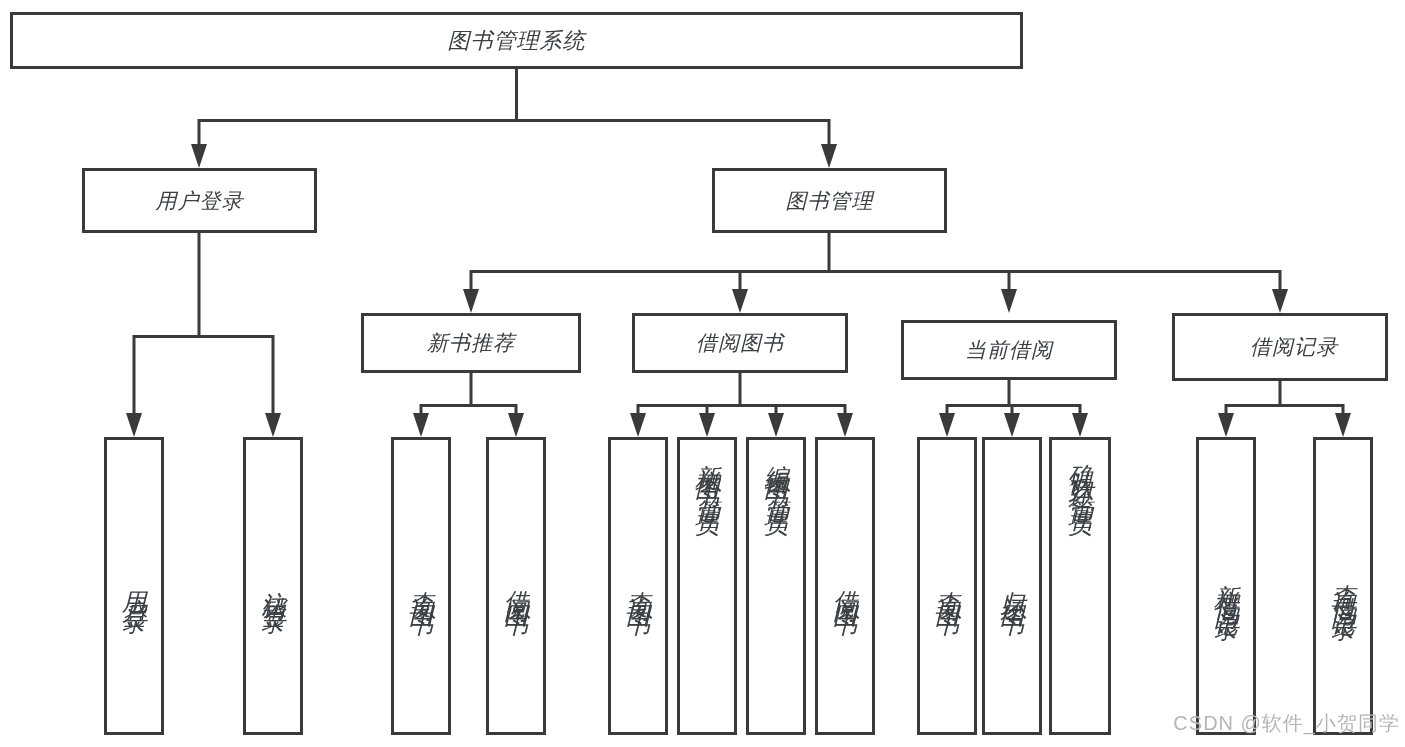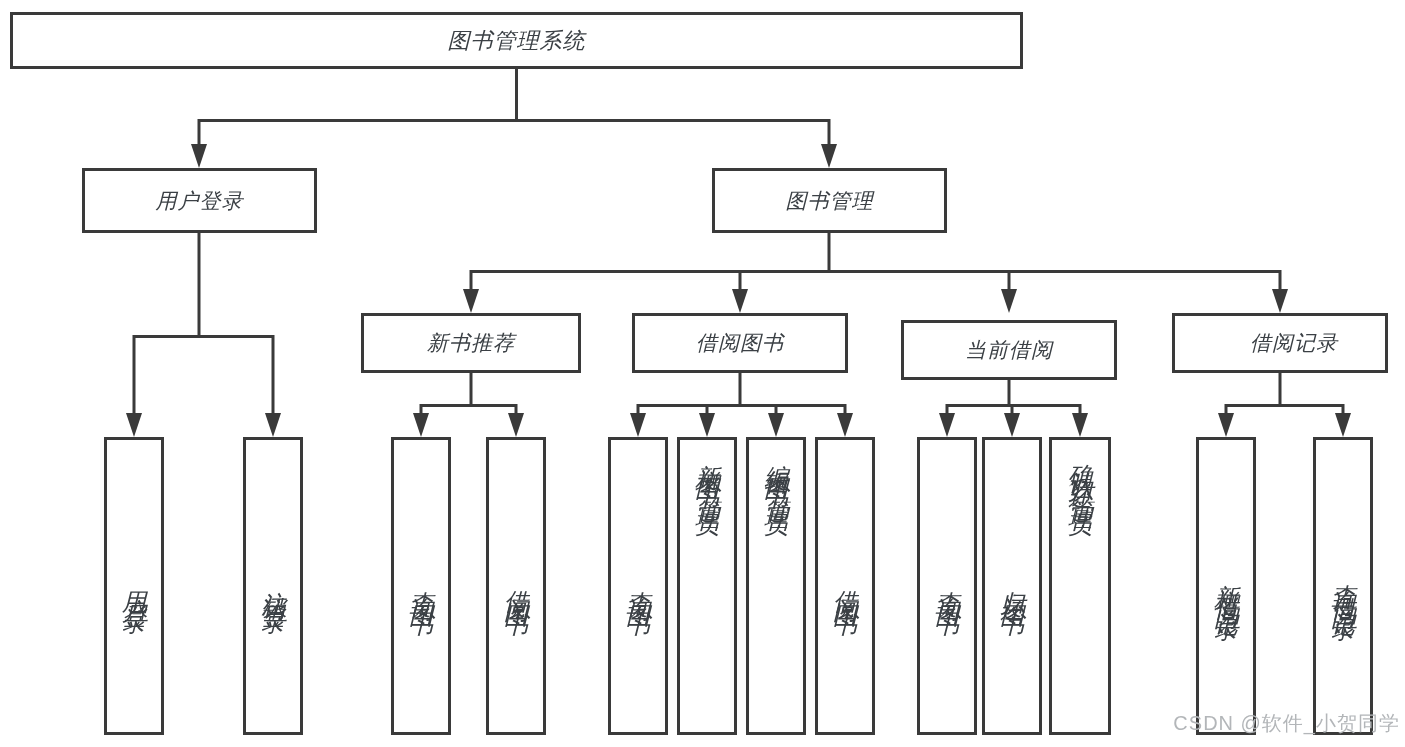--- a/index.html
+++ b/index.html
@@ -90,21 +90,21 @@
 
   <div class="node hnode" style="left:712px;top:168px;width:235px;height:65px;">
     <span>图书管理</span>
   </div>
   <div class="node hnode" style="left:632px;top:313px;width:216px;height:60px;">
     <span>借阅图书</span>
   </div>
   <div class="node hnode" style="left:901px;top:320px;width:216px;height:60px;">
     <span>当前借阅</span>
   </div>
-  <div class="node hnode" style="left:1172px;top:313px;width:216px;height:60px;padding-left:28px;">
+  <div class="node hnode" style="left:1172px;top:313px;width:216px;height:68px;padding-left:28px;">
     <span>借阅记录</span>
   </div>
 
   <div class="node vnode" style="left:104px;top:437px;width:60px;height:298px;">
     <span>用户登录</span>
   </div>
   <div class="node vnode" style="left:243px;top:437px;width:60px;height:298px;">
     <span>注销登录</span>
   </div>
 

